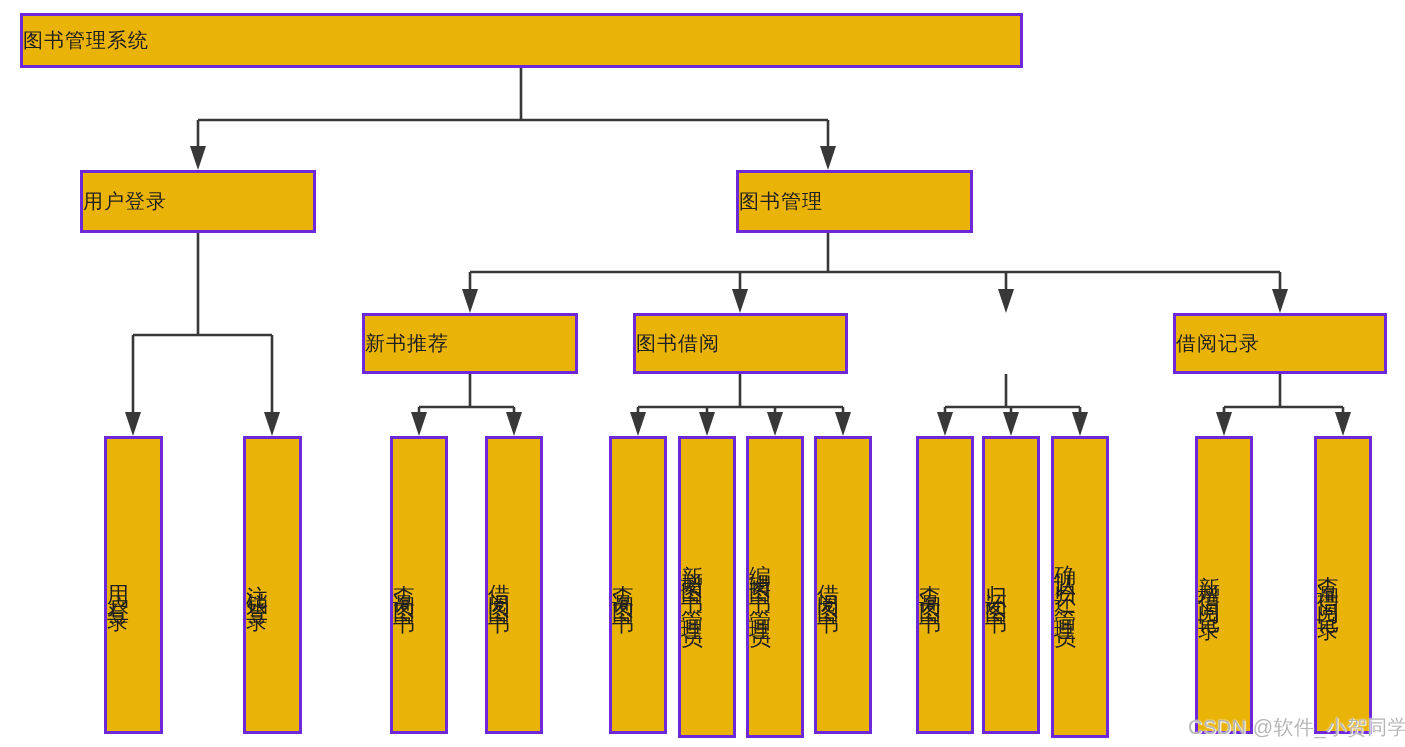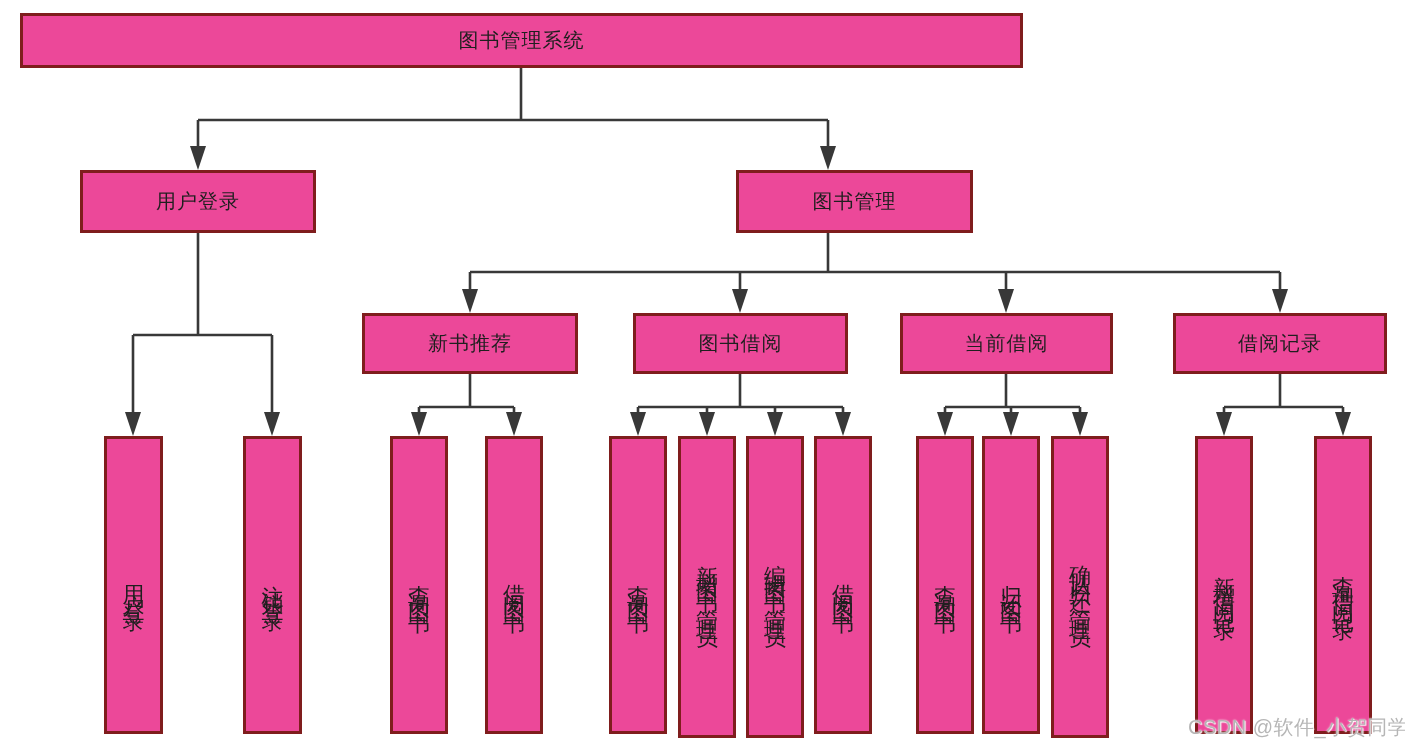--- a/index.html
+++ b/index.html
@@ -19,25 +19,24 @@
     position: absolute;
     left: 0;
     top: 0;
     width: 1405px;
     height: 747px;
     z-index: 1;
   }
   .node {
     position: absolute;
     box-sizing: border-box;
-    border: 3px solid #7f1d1d;
-    background: #ec4899;
+    border: 3px solid #6d28d9;
+    background: #eab308;
     display: flex;
     align-items: center;
-    justify-content: center;
     color: #1f1f1f;
     z-index: 2;
   }
   .node.h {
     font-size: 20px;
     letter-spacing: 1px;
   }
   .node.v {
     font-size: 22px;
   }
@@ -122,23 +121,20 @@
   <div class="node h" style="left:736px; top:170px; width:237px; height:63px;">
     <span>图书管理</span>
   </div>
 
   <div class="node h" style="left:362px; top:313px; width:216px; height:61px;">
     <span>新书推荐</span>
   </div>
   <div class="node h" style="left:633px; top:313px; width:215px; height:61px;">
     <span>图书借阅</span>
   </div>
-  <div class="node h" style="left:900px; top:313px; width:213px; height:61px;">
-    <span>当前借阅</span>
-  </div>
   <div class="node h" style="left:1173px; top:313px; width:214px; height:61px;">
     <span>借阅记录</span>
   </div>
 
   <div class="node v" style="left:104px; top:436px; width:59px; height:298px;">
     <span class="vtext">用户登录</span>
   </div>
   <div class="node v" style="left:243px; top:436px; width:59px; height:298px;">
     <span class="vtext">注销登录</span>
   </div>

